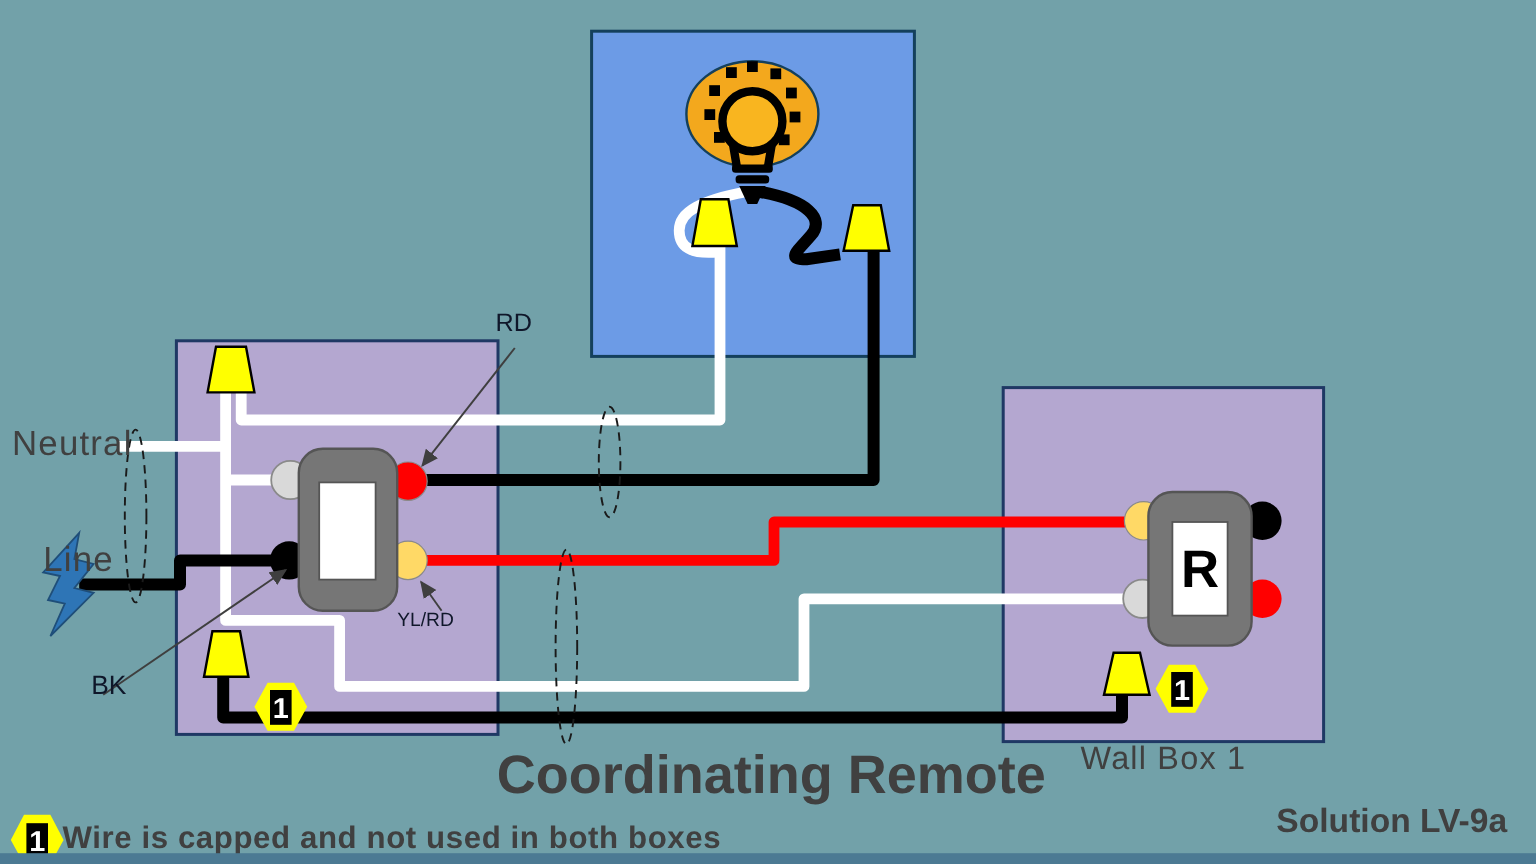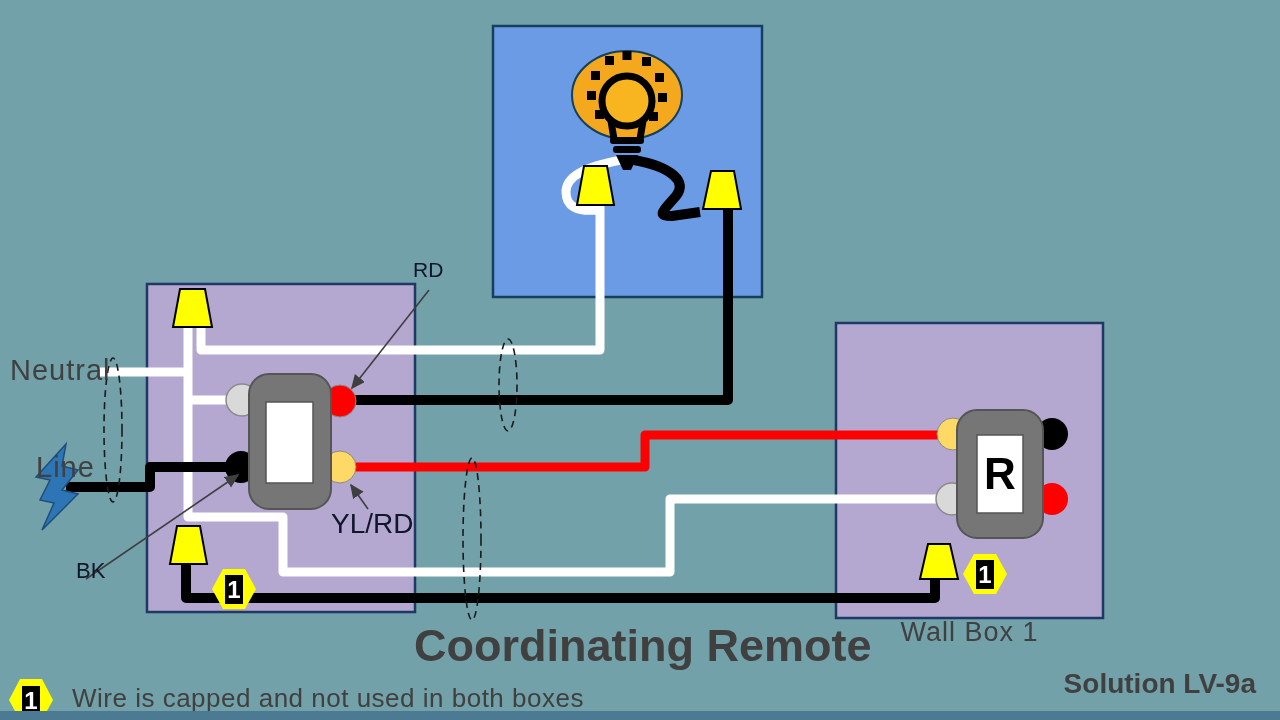--- a/index.html
+++ b/index.html
@@ -8,27 +8,27 @@
     background:#72A1A9;
     font-family:"Liberation Sans", sans-serif;
   }
   .canvas svg{position:absolute;left:0;top:0;}
   .lbl{position:absolute;white-space:nowrap;line-height:1.1;}
   .lbl.white{color:#404040;}
   .lbl.black{color:#0f172a;}
   .neutral{left:10px;top:355px;font-size:29px;letter-spacing:1px;}
   .line{left:36px;top:408px;font-size:29px;letter-spacing:1px;margin-top:44px;}
   .rd{left:413px;top:258px;font-size:21px;}
-  .ylrd{left:331px;top:509px;font-size:28px;}
+  .ylrd{left:331px;top:509px;font-size:16px;}
   .bk{left:40px;top:559px;font-size:22px;margin-left:36px;}
   .wb1{left:147px;top:616px;width:268px;text-align:center;font-size:27px;letter-spacing:1px;}
   .wb2{left:836px;top:618px;width:267px;text-align:center;font-size:27px;letter-spacing:1px;}
   .title{left:414px;top:621px;font-size:45px;font-weight:700;letter-spacing:0px;}
   .solution{right:24px;top:669px;font-size:28px;font-weight:700;}
-  .legendtext{left:72px;top:684px;font-size:26px;letter-spacing:0.5px;}
+  .legendtext{left:52px;top:684px;font-size:26px;letter-spacing:0.5px;font-weight:bold;}
   .footer{position:absolute;left:0;bottom:0;width:1280px;height:9px;background:#4C7A93;}
 </style>
 </head>
 <body>
 
 <div class="canvas">
 
   <svg width="1280" height="720" viewBox="0 0 1280 720">
     <defs>
       <marker id="arrow" markerWidth="10" markerHeight="10" refX="8" refY="4" orient="auto">

